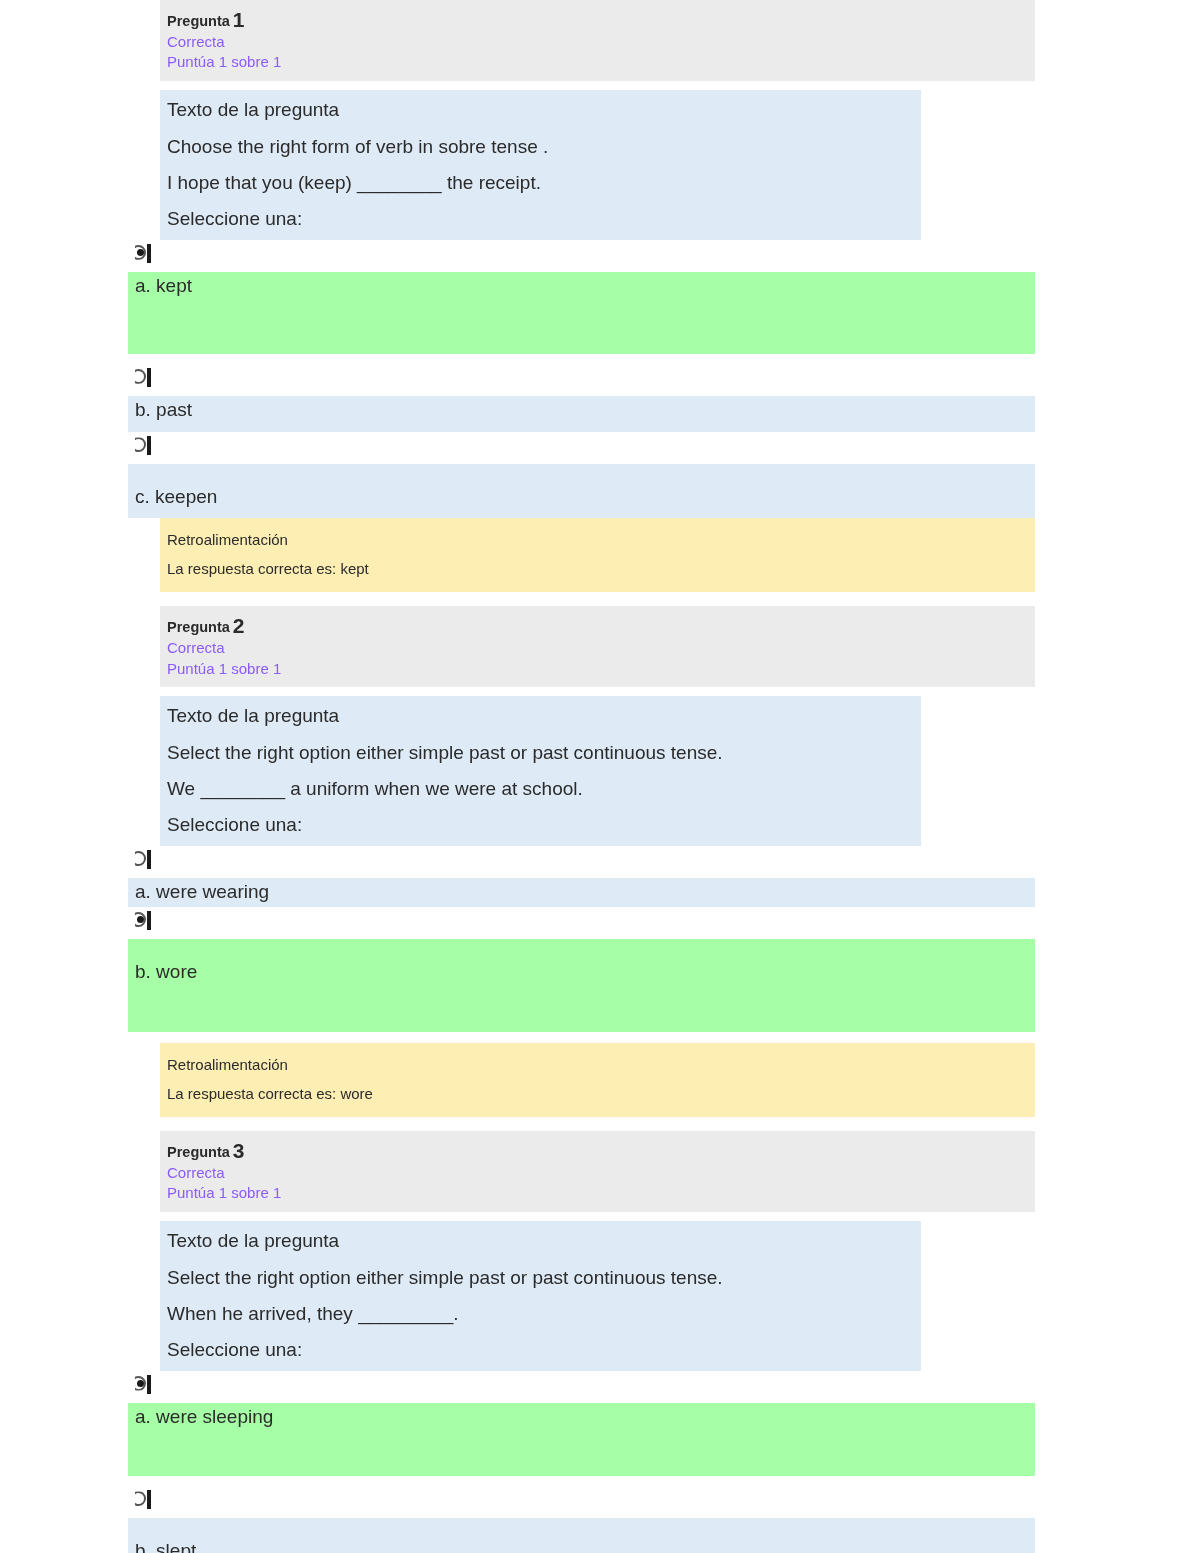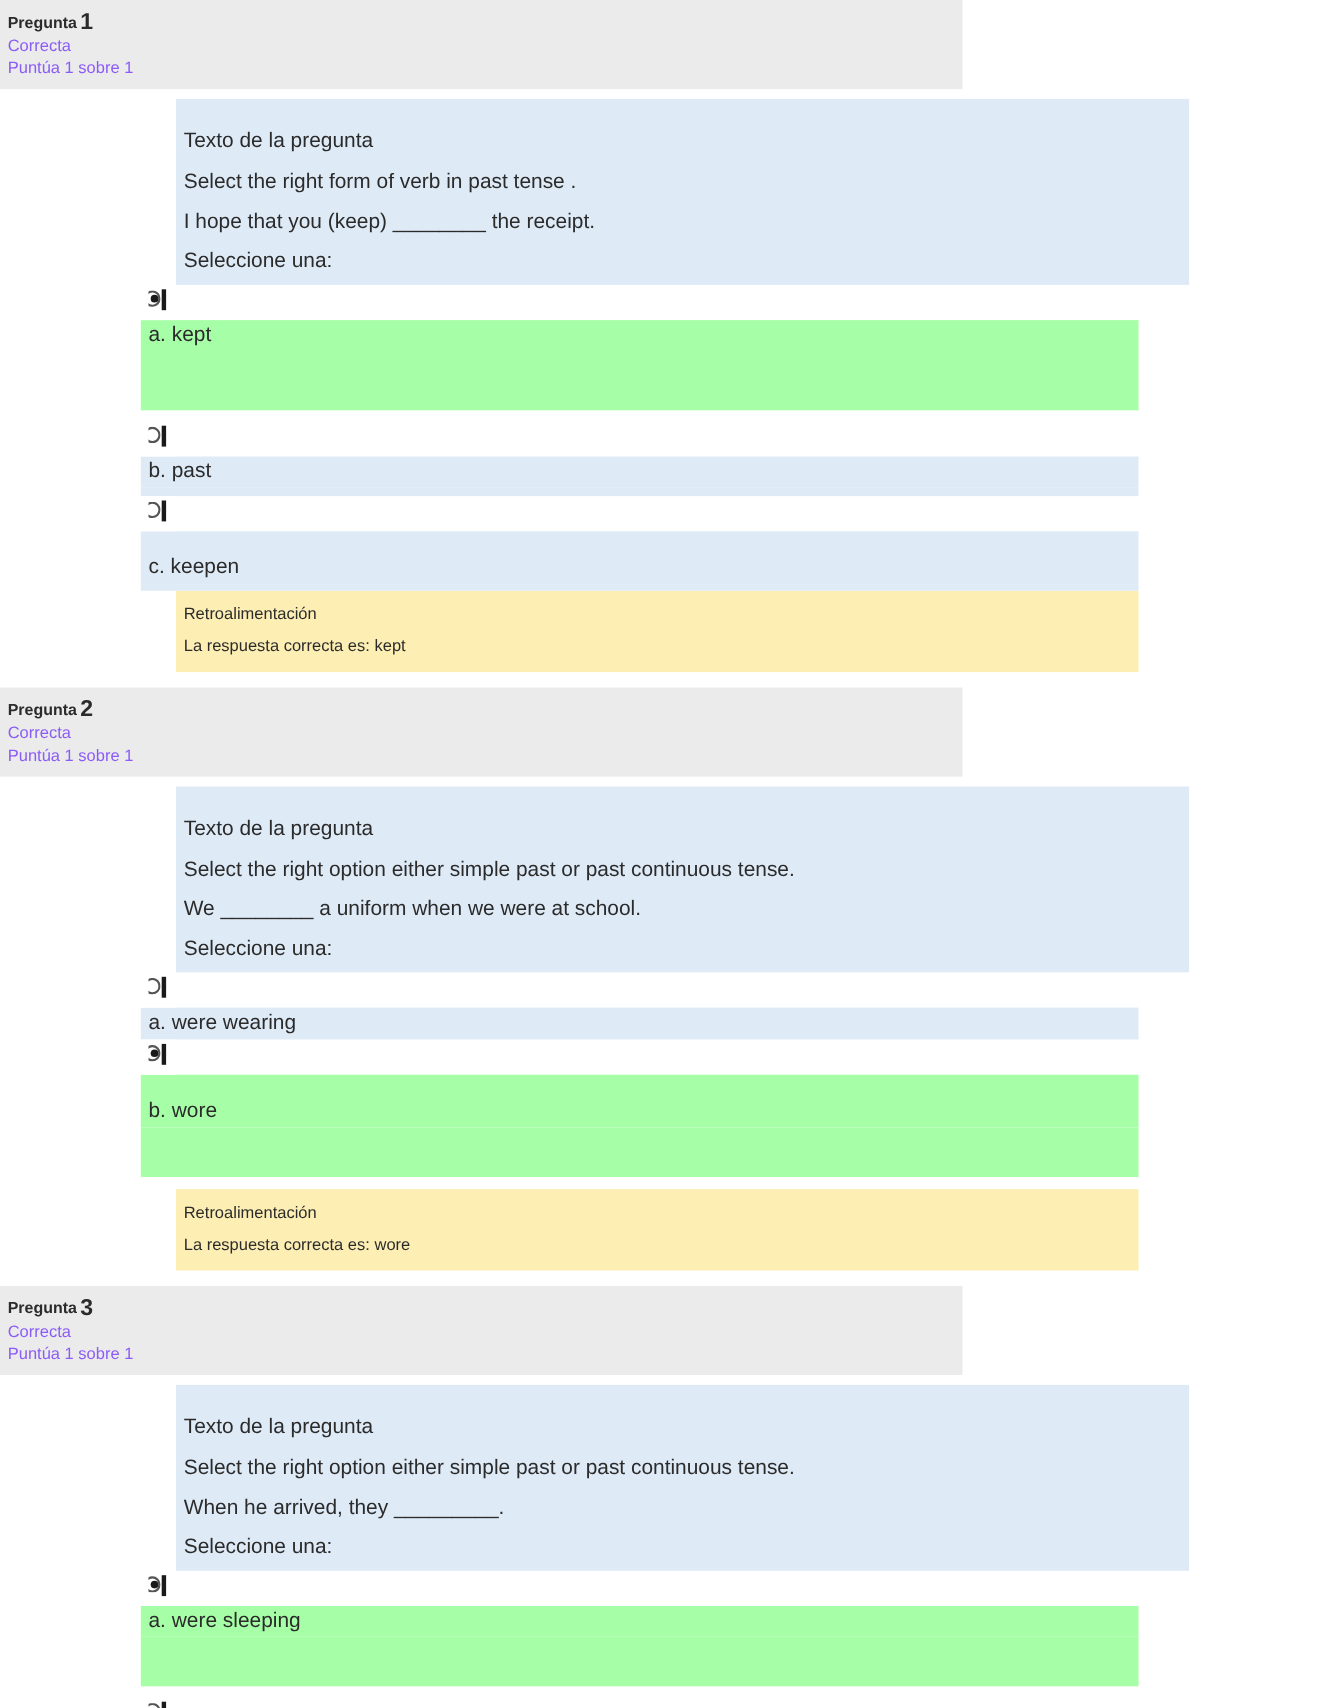--- a/index.html
+++ b/index.html
@@ -23,20 +23,21 @@
     width: 1200px;
   }
 
   
   .qblock {
     margin: 0;
     padding: 0;
   }
 
   .q-header {
+    margin-left: 160px;
     width: 875px;
     background: #ebebeb;
     padding: 9px 0 8px 7px;
     box-sizing: border-box;
   }
   .q-header .title {
     font-size: 14.5px;
     font-weight: bold;
     line-height: 1.15;
     color: #2b2b2b;
@@ -55,24 +56,24 @@
     color: #8b5cf6;
     white-space: pre;
   }
 
   .gap-sm { height: 9px; }
   .gap-md { height: 14px; }
 
   
   .q-body {
     margin-left: 160px;
-    width: 921px;
+    width: 761px;
     background: #deeaf6;
     box-sizing: border-box;
-    padding: 27px 0 6px 7px;
+    padding: 8px 0 6px 7px;
   }
   .q-body p {
     margin: 0 0 0 0;
     font-size: 19px;
     line-height: 1.0;
     padding: 6px 0 12px 0;
     color: #2b2b2b;
   }
   .q-body p.first { padding-top: 2px; }
   .q-body p.prompt-lead { padding-bottom: 11px; }
@@ -181,21 +182,21 @@
     <div class="q-header">
       <div class="title"><span>Pregunta</span><span class="qnum">1</span></div>
       <div class="meta">Correcta</div>
       <div class="meta">Puntúa 1 sobre 1</div>
     </div>
 
     <div class="gap-sm"></div>
 
     <div class="q-body">
       <p class="first">Texto de la pregunta</p>
-      <p class="prompt-lead">Select the right form of verb in past tense .</p>
+      <p class="prompt-lead">Choose the right form of verb in sobre tense .</p>
       <p class="prompt-lead">I hope that you (keep) ________ the receipt.</p>
       <p class="select-line">Seleccione una:</p>
     </div>
 
     <div class="option opt-green">
       <div class="row-first">
         <div class="notch">
           <span class="radio">
             <span class="circ"></span>
             <span class="dot"></span>

